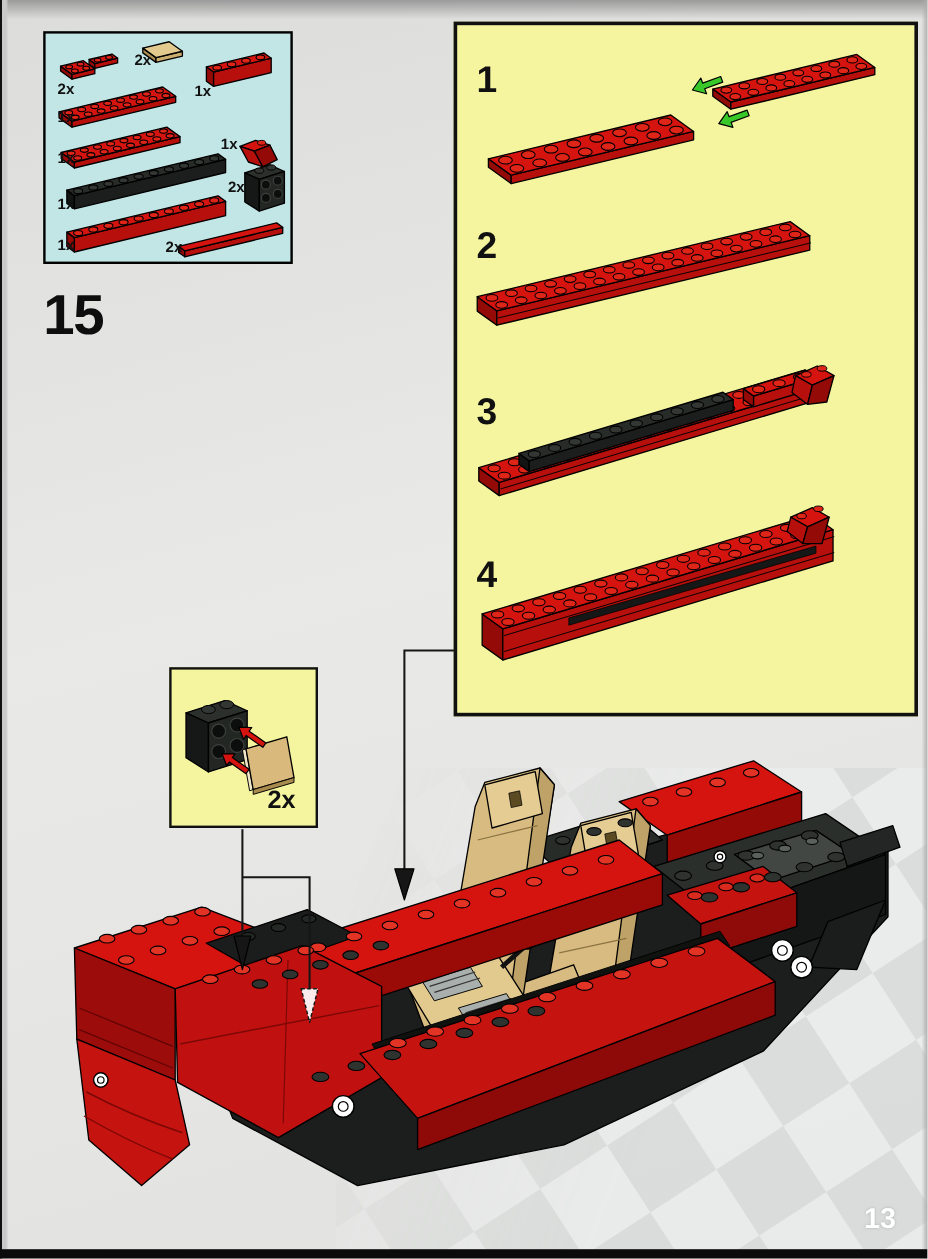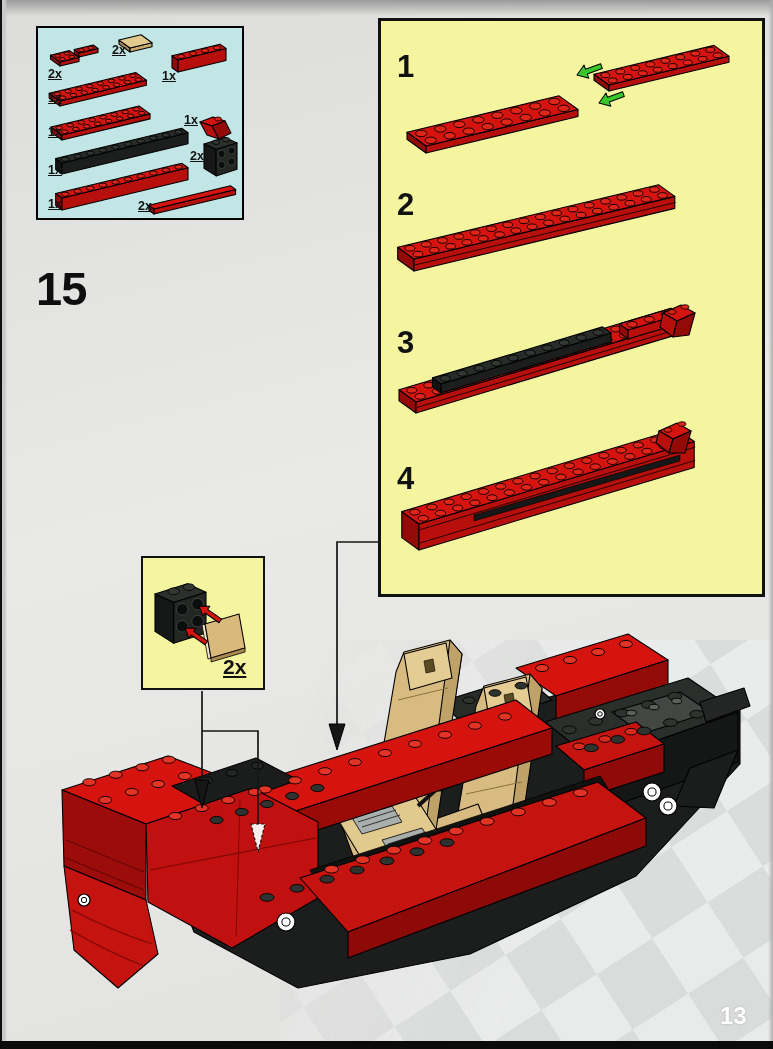--- a/index.html
+++ b/index.html
@@ -15,24 +15,24 @@
   #checker{position:absolute;left:280px;top:640px;right:0;bottom:6px;z-index:1;overflow:hidden;
            -webkit-mask-image:linear-gradient(112deg,transparent 8%,rgba(0,0,0,.9) 58%);
            mask-image:linear-gradient(112deg,transparent 8%,rgba(0,0,0,.9) 58%);}
   .checker-inner{position:absolute;left:-30%;top:-30%;width:170%;height:170%;
            background:conic-gradient(#d8dbda 0 90deg,#eaecec 0 180deg,#d8dbda 0 270deg,#eaecec 0) 0 0/132px 132px;
            transform:rotate(-33deg);}
   .panel{position:absolute;z-index:5;}
   #partsBox{left:36px;top:26px;width:208px;height:194px;background:#c2e5e5;border:2px solid #000;}
   #stepsPanel{left:378px;top:18px;width:387px;height:579px;background:#f5f5a0;border:3px solid #111;}
   #calloutBox{left:141px;top:556px;width:124px;height:134px;background:#f5f5a0;border:2px solid #111;}
-  .qty{position:absolute;font-weight:bold;font-size:12.5px;color:#111;line-height:1;text-decoration:underline;}
+  .qty{position:absolute;font-weight:bold;font-size:12.5px;color:#111;line-height:1;}
   .qty.big{font-size:21px;}
   .stepnum{position:absolute;font-weight:bold;font-size:31px;color:#111;line-height:1;}
-  #stepNumber{position:absolute;left:36px;top:234px;z-index:5;font-size:47px;font-weight:bold;letter-spacing:-1px;color:#0e0e0e;margin-top:27px;}
+  #stepNumber{position:absolute;left:36px;top:234px;z-index:5;font-size:47px;font-weight:bold;letter-spacing:-1px;color:#0e0e0e;}
   #carSvg{position:absolute;left:0;top:0;width:773px;height:1049px;z-index:10;}
   #connSvg{position:absolute;left:0;top:0;width:773px;height:1049px;z-index:12;}
   #watermark{position:absolute;left:362px;top:986px;z-index:15;font-size:47px;font-weight:bold;letter-spacing:1px;
              color:#ef8585;white-space:nowrap;
              text-shadow:0 0 2px #fff,0 0 4px #fff,1px 1px 0 #fff,-1px -1px 0 #fff,0 0 7px #fff;}
   #pageNum{position:absolute;left:720px;top:1002px;z-index:16;font-size:24px;font-weight:bold;color:#fff;
            text-shadow:0 0 2px rgba(120,120,120,.5);text-align:right;}
   .absvg{position:absolute;left:0;top:0;}
 </style>
 </head>

